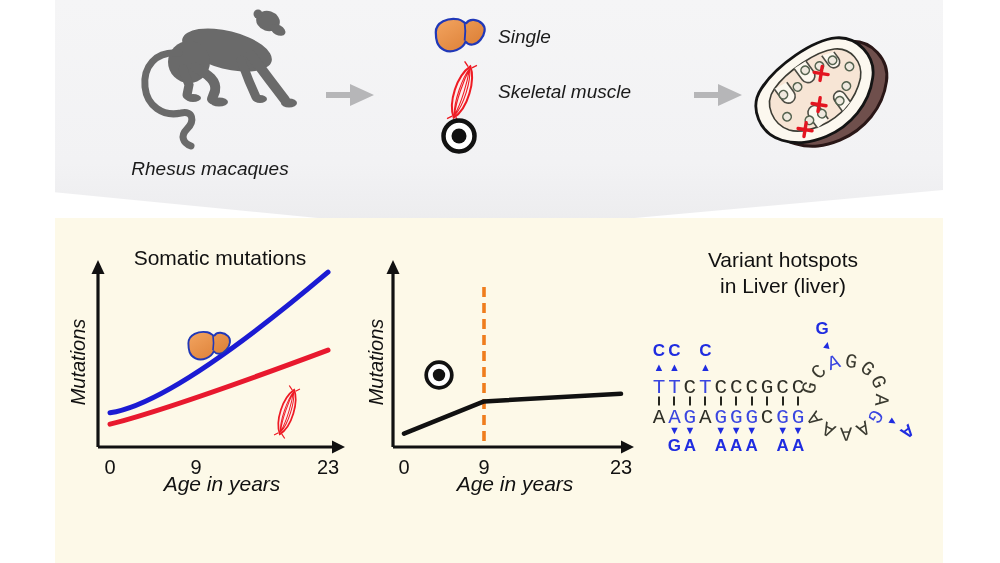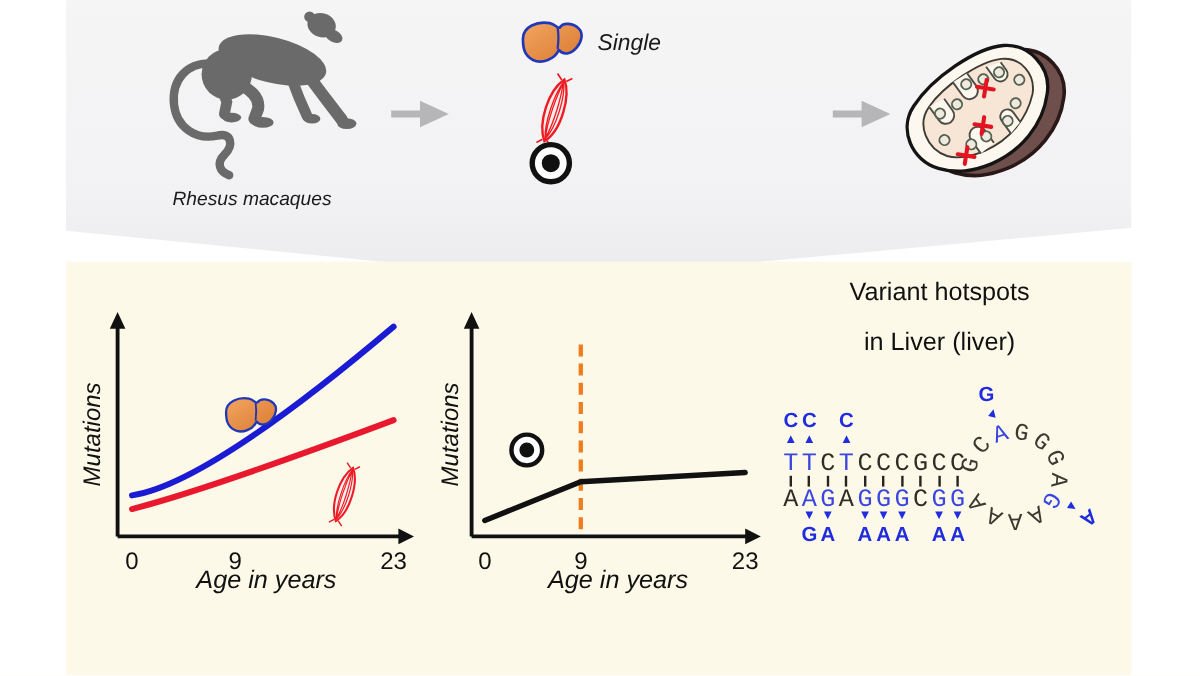--- a/index.html
+++ b/index.html
@@ -51,21 +51,21 @@
       <ellipse cx="68" cy="93" rx="8" ry="4"></ellipse>
     </g>
     <g fill="none" stroke="#6a6a6a" stroke-linecap="round">
       <path d="M126,50 L144,74 L160,95" stroke-width="10"></path>
       <path d="M116,55 L124,76 L131,92" stroke-width="9"></path>
       <path d="M70,62 C84,70 92,76 90,86 L87,94" stroke-width="10"></path>
       <path d="M58,64 L64,80 L62,90" stroke-width="9"></path>
       <path d="M54,48 C30,46 18,62 20,82 C22,101 38,112 56,108 C68,105 70,116 62,124 C55,131 58,138 66,141" stroke-width="7"></path>
     </g>
   </svg>
-  <div class="abs ital" style="left:100px;top:158px;width:220px;text-align:center;font-size:16px">Rhesus macaques</div>
+  <div class="abs ital" style="left:100px;top:158px;width:220px;text-align:center;font-size:19px">Rhesus macaques</div>
 
   <svg class="abs" style="left:326px;top:80px;width:52px;height:30px" viewBox="0 0 52 30">
     <polygon points="0,12 24,12 24,4 48,15 24,26 24,18 0,18" fill="#b6b6b8"></polygon>
   </svg>
 
   <svg class="abs" style="left:433px;top:13px;width:54px;height:46px" viewBox="0 0 58 46">
     <defs>
         <linearGradient id="lg1" x1="0" y1="0" x2="1" y2="1">
       <stop offset="0" stop-color="#f3a561"></stop>
           <stop offset="1" stop-color="#d97a30"></stop>
@@ -76,20 +76,21 @@
   </svg>
   <div class="abs ital tissue-label" style="left:498px;top:26px">Single</div>
 
   <svg class="abs" style="left:440px;top:62px;width:44px;height:60px" viewBox="0 0 44 60">
     <g transform="rotate(18 22 30)">
       <path d="M22,3 C31,14 33,44 22,57 C12,44 12,16 22,3 Z" fill="#fdeeec" stroke="#ee1b24" stroke-width="2"></path>
       <path d="M22,5 C27,16 28,42 22,55 M22,5 C18,16 17,42 22,55 M22,6 C24,18 25,40 22,54 M22,6 C20,18 19,40 22,54" fill="none" stroke="#ee1b24" stroke-width="1.1"></path>
       <path d="M20,4 L15,0 M24,4 L28,0 M20,56 L16,60 M24,56 L29,60" stroke="#ee1b24" stroke-width="1.4" fill="none"></path>
     </g>
   </svg>
+  <div class="abs ital tissue-label" style="left:498px;top:81px">Skeletal muscle</div>
 
   <svg class="abs" style="left:436px;top:113px;width:46px;height:46px" viewBox="0 0 46 46">
     <circle cx="23" cy="23" r="15.5" fill="#ffffff" stroke="#111" stroke-width="4.5"></circle>
     <circle cx="23" cy="23" r="7.5" fill="#111"></circle>
   </svg>
 
   <svg class="abs" style="left:694px;top:80px;width:52px;height:30px" viewBox="0 0 52 30">
     <polygon points="0,12 24,12 24,4 48,15 24,26 24,18 0,18" fill="#b6b6b8"></polygon>
   </svg>
 
@@ -121,21 +122,22 @@
       <g stroke="#e31420" stroke-width="3.4" stroke-linecap="round">
         <path d="M88,60 L98,70 M98,60 L88,70"></path>
         <path d="M68,84 L78,94 M78,84 L68,94"></path>
         <path d="M42,96 L52,106 M52,96 L42,106"></path>
       </g>
     </g>
   </svg>
 
   <div id="results" class="abs"></div>
 
-  <div class="abs chart-title" style="left:653px;top:232px;width:260px">Variant hotspots</div>
+  <div class="abs chart-title" style="left:120px;top:246px;width:200px">Somatic mutations</div>
+  <div class="abs chart-title" style="left:653px;top:248px;width:260px">Variant hotspots</div>
   <div class="abs chart-title" style="left:653px;top:274px;width:260px">in Liver (liver)</div>
 
   <div class="abs ylab" style="left:78px;top:362px">Mutations</div>
   <div class="abs ylab" style="left:376px;top:362px">Mutations</div>
   <div class="abs xlab" style="left:122px;top:472px;width:200px">Age in years</div>
   <div class="abs xlab" style="left:415px;top:472px;width:200px">Age in years</div>
 
   <svg id="charts" class="abs" style="left:0;top:0;width:1000px;height:563px" viewBox="0 0 1000 563">
       <line x1="98" y1="447" x2="98" y2="271" stroke="#111111" stroke-width="3.2"></line>
       <polygon points="91.5,274 98,260 104.5,274" fill="#111111"></polygon>

